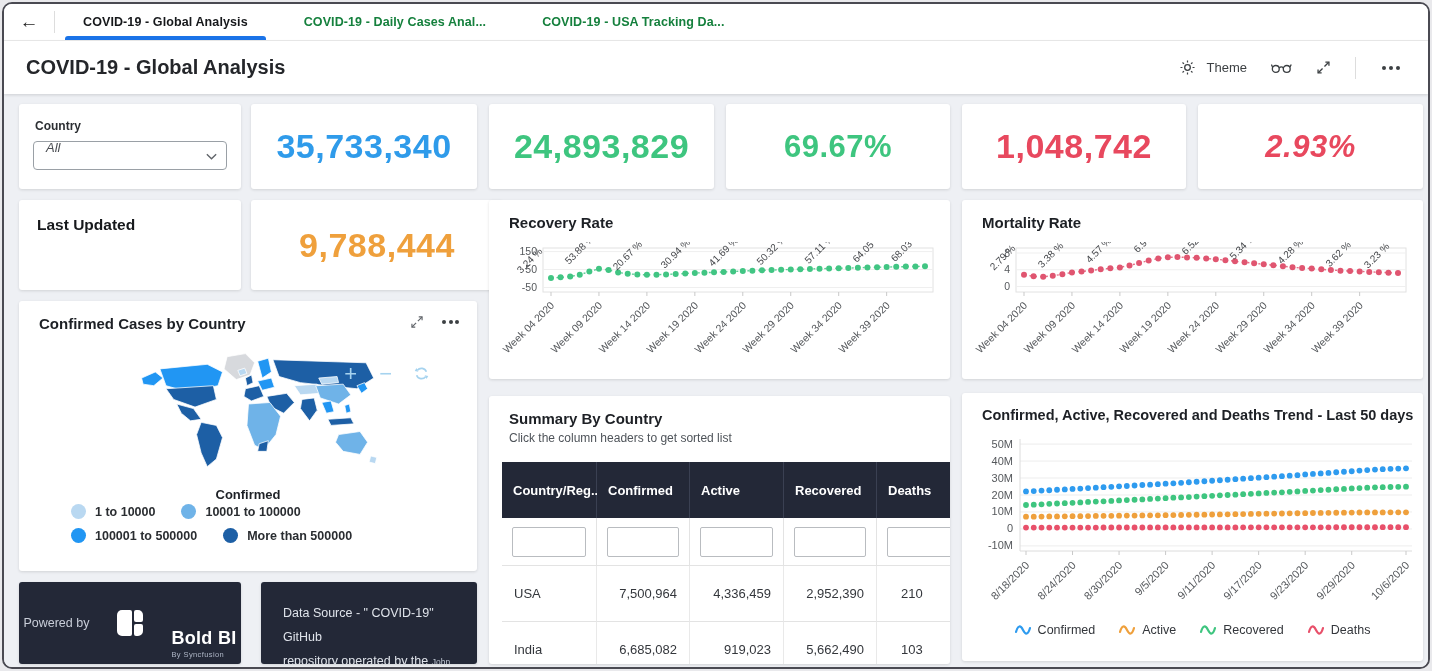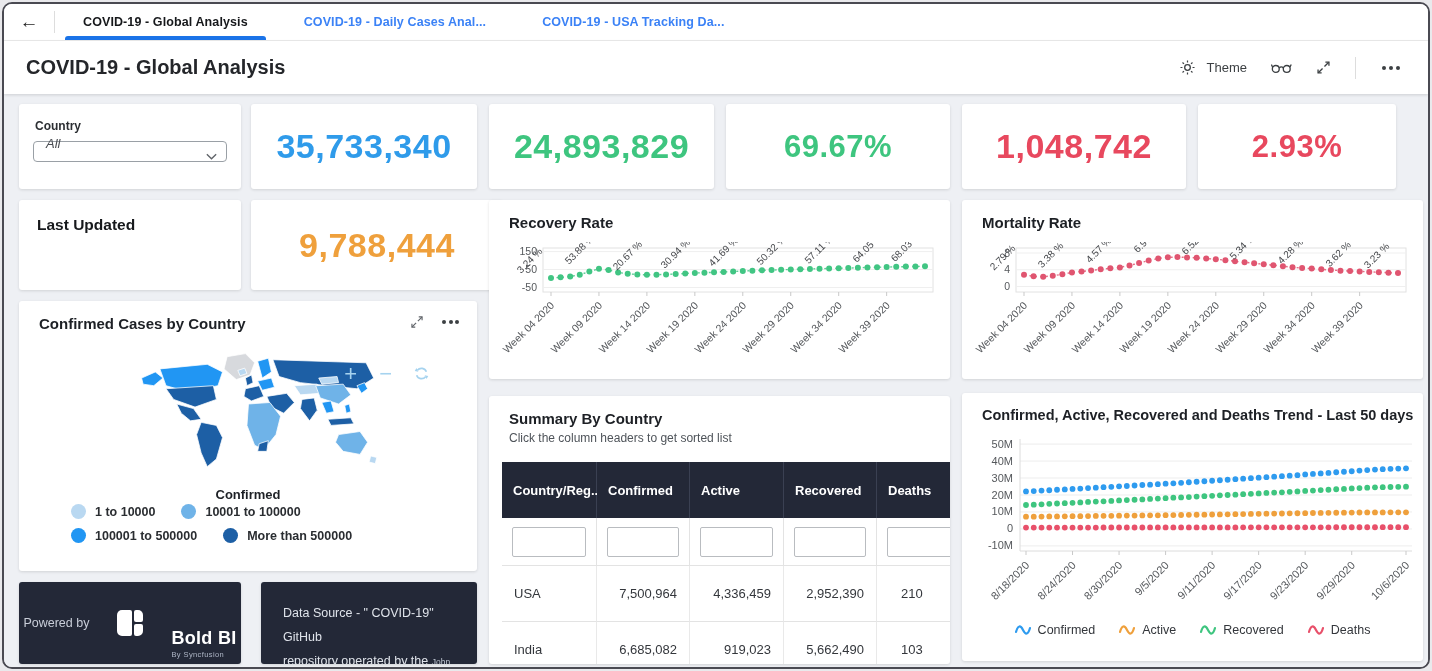--- a/index.html
+++ b/index.html
@@ -3,21 +3,21 @@
 <meta charset="utf-8">
 <style>
   html,body{margin:0;padding:0;background:#e9e9ec;font-family:"Liberation Sans",sans-serif;}
   *{box-sizing:border-box;}
   .window{position:relative;width:1428px;height:667px;margin:2px auto;background:#eef0f4;
           border:2px solid #4a4a52;border-radius:10px;overflow:hidden;}
   
   .tabbar{position:relative;height:37px;background:#fff;display:flex;align-items:stretch;border-bottom:1px solid #ececec;}
   .back-btn{width:50px;display:flex;align-items:center;justify-content:center;font-size:19px;color:#222;cursor:pointer;}
   .tab-sep{width:1px;background:#ddd;margin:7px 0 7px 0;}
-  .tab{position:relative;display:flex;align-items:center;padding:0 28px;font-size:12.5px;color:#3b82f6;
+  .tab{position:relative;display:flex;align-items:center;padding:0 28px;font-size:12.5px;color:#15803d;
        font-weight:700;letter-spacing:.1px;white-space:nowrap;cursor:pointer;}
   .tab.active{color:#16181b;}
   .tab.active:after{content:"";position:absolute;left:10px;right:10px;bottom:0;height:4px;background:#1a73e8;border-radius:3px 3px 0 0;}
   
   .titlebar{position:relative;height:53px;background:#fff;display:flex;align-items:center;
             box-shadow:0 1px 3px rgba(0,0,0,.14);z-index:5;}
   .page-title{margin-left:22px;font-size:20px;font-weight:700;color:#24262a;}
   .tb-actions{margin-left:auto;margin-right:26px;display:flex;align-items:center;gap:24px;color:#3c4043;}
   .tb-btn{display:flex;align-items:center;gap:12px;font-size:13px;color:#3c4043;cursor:pointer;}
   .tb-divider{width:1px;height:22px;background:#ddd;}
@@ -25,21 +25,21 @@
   .dots3 i{width:4px;height:4px;border-radius:50%;background:#3c4043;display:block;}
   
   .content{position:relative;height:577px;background:#eef0f4;overflow:hidden;}
   .card{position:absolute;background:#fff;border-radius:3px;box-shadow:0 1px 3px rgba(0,0,0,.12);overflow:hidden;}
   .card.dark{background:#232837;}
   
   .kpi{display:flex;align-items:center;justify-content:center;font-size:34px;font-weight:700;letter-spacing:.5px;}
   .kpi.pct{font-size:31px;}
   
   .flabel{font-size:12px;font-weight:700;color:#2c2f33;margin:15px 0 8px 16px;}
-  .selectbox{position:relative;margin:0 14px;height:21px;border:1px solid #9aa0a6;border-radius:4px;
+  .selectbox{position:relative;margin:0 14px;height:29px;border:1px solid #9aa0a6;border-radius:4px;
              display:flex;align-items:center;padding:0 28px 16px 12px;font-size:13px;font-style:italic;color:#4a4d52;cursor:pointer;background:#fff;}
   .selectbox svg{position:absolute;right:8px;top:8px;}
   .biglabel{font-size:15.5px;font-weight:700;color:#17191c;margin:16px 0 0 18px;}
   
   .cardtitle{font-size:15px;font-weight:700;color:#1d2025;margin:14px 0 0 20px;}
   .cardsub{font-size:12px;color:#4e5359;margin:4px 0 0 20px;}
   .cardhead{display:flex;align-items:flex-start;}
   .cardhead .hicons{margin-left:auto;margin-top:14px;margin-right:16px;display:flex;gap:16px;align-items:center;color:#5f6368;}
   .hicon{cursor:pointer;display:flex;align-items:center;}
   svg.chart{position:absolute;left:12px;}
@@ -160,21 +160,21 @@
       </div>
     <div class="card kpi" style="left:485px;top:10px;width:225px;height:85px;">
         <span style="color: rgb(62, 197, 127);">24,893,829</span>
       </div>
     <div class="card kpi pct" style="left:722px;top:10px;width:224px;height:85px;">
         <span style="color: rgb(62, 197, 127);">69.67%</span>
       </div>
     <div class="card kpi" style="left:958px;top:10px;width:224px;height:85px;">
         <span style="color: rgb(232, 72, 94);">1,048,742</span>
       </div>
-    <div class="card kpi pct" style="left:1194px;top:10px;width:198px;height:85px;">
+    <div class="card kpi pct" style="left:1194px;top:10px;width:225px;height:85px;font-style:italic;">
         <span style="color: rgb(232, 72, 94);">2.93%</span>
       </div>
 
     <div class="card" style="left:15px;top:106px;width:222px;height:90px;">
       <div class="biglabel">Last Updated</div>
     </div>
     <div class="card kpi" style="left:247px;top:106px;width:252px;height:90px;">
         <span style="color: rgb(239, 160, 60);">9,788,444</span>
       </div>
 

